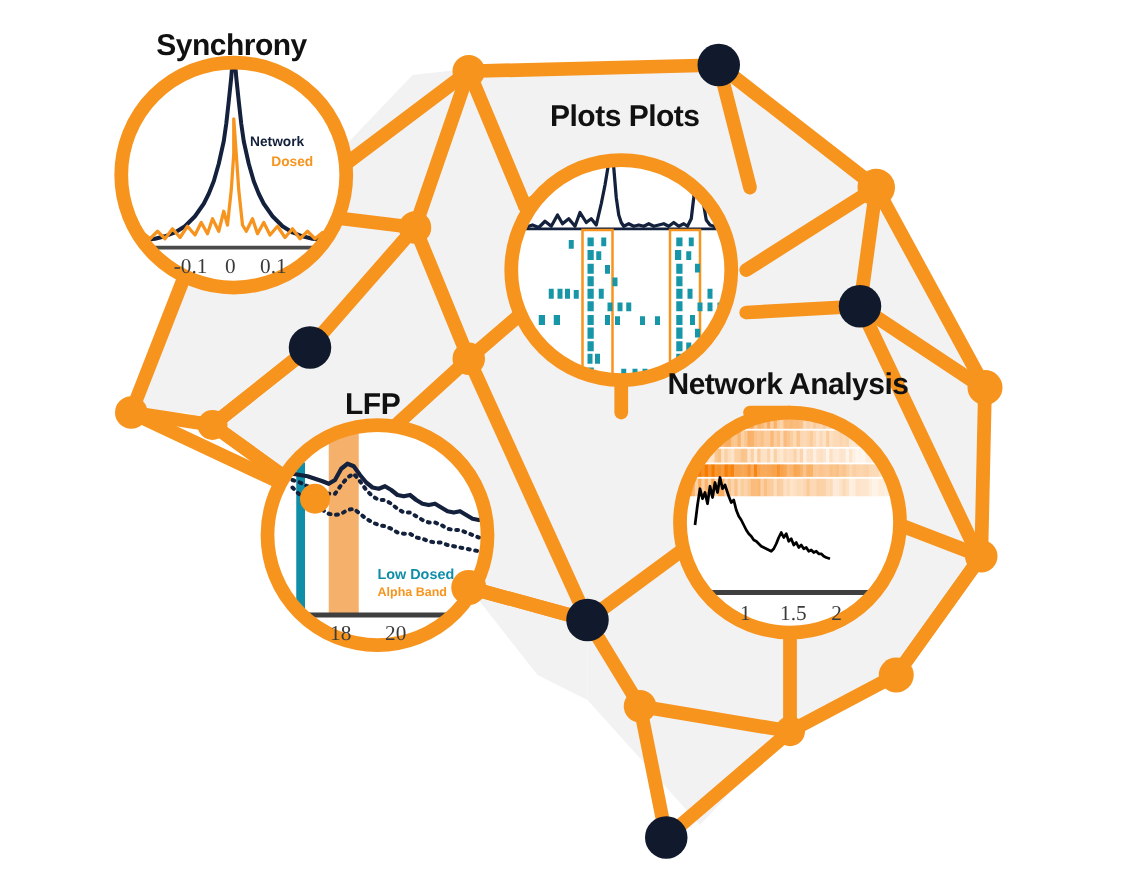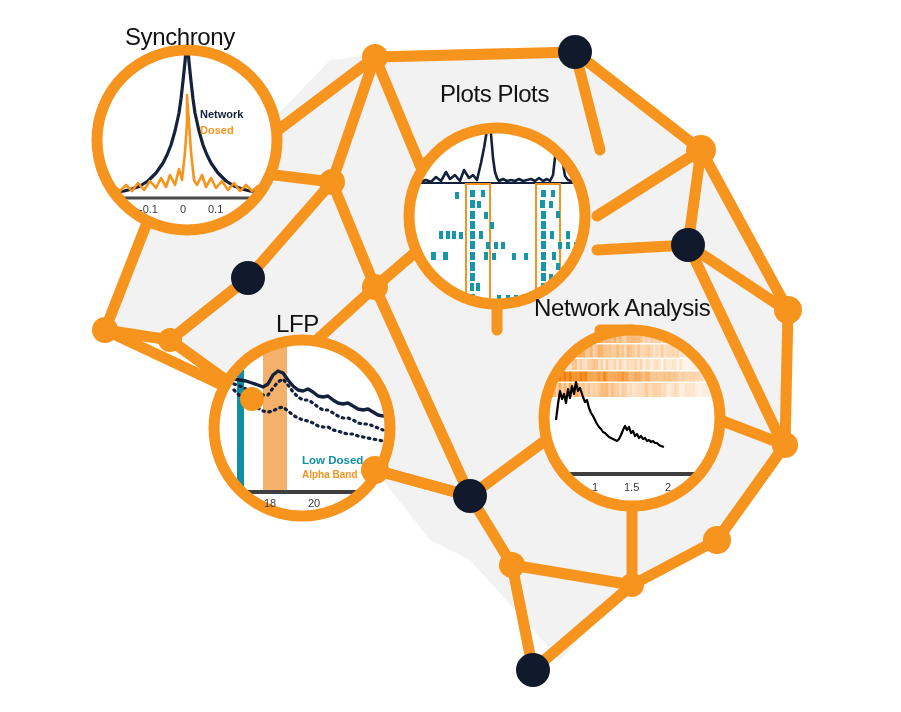--- a/index.html
+++ b/index.html
@@ -1,32 +1,32 @@
 <!DOCTYPE html>
 <html><head>
 <meta charset="utf-8">
 <title>Neural Analysis Brain Network Figure</title>
 <style>
   html,body{margin:0;padding:0;background:#ffffff;}
   body{width:901px;height:712px;position:relative;overflow:hidden;
        font-family:"Liberation Sans","DejaVu Sans",sans-serif;}
   #fig{position:absolute;left:0;top:0;width:901px;height:712px;}
-  .panel-title{position:absolute;font-weight:normal;color:#111111;
+  .panel-title{position:absolute;font-weight:bold;color:#111111;
        font-family:"Liberation Sans","DejaVu Sans",sans-serif;
        letter-spacing:-0.4px;white-space:nowrap;}
   #title-synchrony{left:125px;top:23px;font-size:24px;}
   #title-raster{left:440px;top:80px;font-size:24px;}
   #title-lfp{left:276px;top:310px;font-size:24px;}
   #title-network{left:534px;top:294px;font-size:24px;}
   .leg{position:absolute;font-weight:bold;white-space:nowrap;}
   #leg-baseline{left:200px;top:108px;font-size:11px;color:#14213d;}
-  #leg-dosed{left:200px;top:124px;font-size:11px;color:#f7941e;}
+  #leg-dosed{left:200px;top:124px;font-size:11px;color:#f7941e;padding-left:17px;}
   #leg-lowband{left:302px;top:454px;font-size:11.5px;color:#0f8ea8;}
   #leg-alphaband{left:302px;top:469px;font-size:10px;color:#f7941e;}
-  .tick{position:absolute;font-size:11px;color:#3a3a3a;white-space:nowrap;}
+  .tick{position:absolute;font-size:17px;color:#3a3a3a;white-space:nowrap;font-family:Liberation Serif, serif;}
   #s-t0{left:139px;top:203px;}
   #s-t1{left:180px;top:203px;}
   #s-t2{left:208px;top:203px;}
   #l-t0{left:264px;top:497px;}
   #l-t1{left:308px;top:497px;}
   #n-t0{left:592px;top:481px;}
   #n-t1{left:624px;top:481px;}
   #n-t2{left:665px;top:481px;}
 </style>
 </head>

